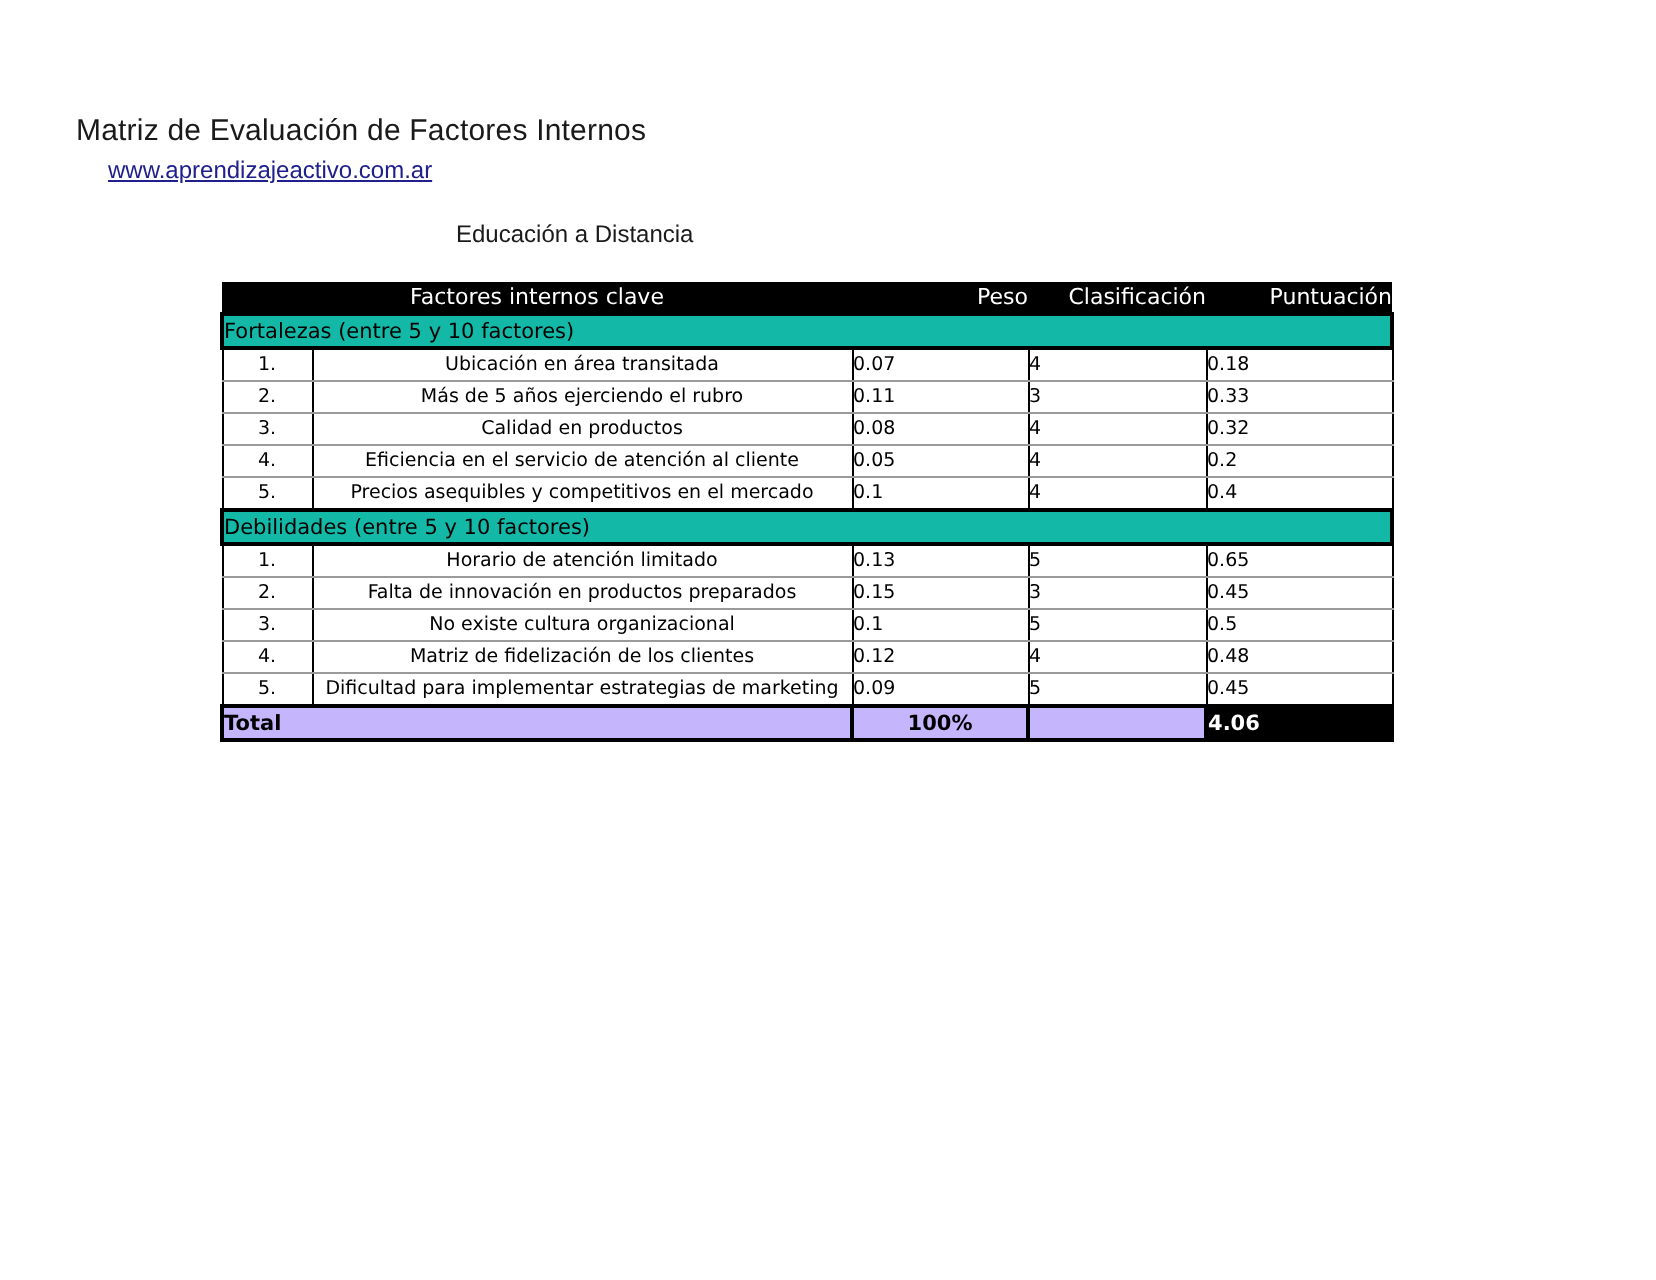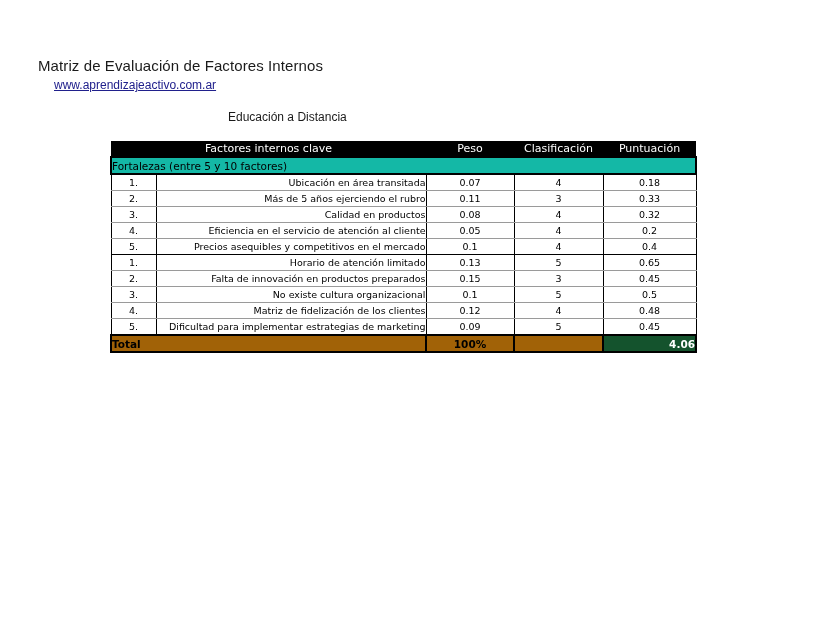--- a/index.html
+++ b/index.html
@@ -69,21 +69,21 @@
     overflow: hidden;
     white-space: nowrap;
   }
 
   
   tr.head-row td {
     background: #000000;
     color: #ffffff;
     height: 36px;
     font-size: 11px;
-    text-align: center;
+    text-align: right;
     border: none;
   }
   tr.head-row td.head-factors {
     text-align: center;
   }
 
   
   tr.section-row td {
     border-top: 2px solid #000000;
     border-bottom: 2px solid #000000;
@@ -101,54 +101,53 @@
     border-left: 1px solid #000000;
     border-right: 1px solid #000000;
     border-bottom: 1px solid #9a9a9a;
     background: #ffffff;
   }
   tr.data-row td.c-num {
     text-align: center;
     width: 45px;
   }
   tr.data-row td.c-factor {
-    text-align: right;
+    text-align: center;
     padding-left: 3px;
   }
   tr.data-row td.c-val {
-    text-align: center;
   }
   tr.data-row.last-of-block td {
     border-bottom: 1px solid #000000;
   }
 
   
   tr.total-row td {
     border-top: 2px solid #000000;
     border-bottom: 2px solid #000000;
     border-left: 2px solid #000000;
     border-right: 2px solid #000000;
     height: 16px;
     font-weight: bold;
     font-size: 10.5px;
-    background: #a16207;
+    background: #c4b5fd;
   }
   tr.total-row td.total-label {
     text-align: left;
     padding-left: 3px;
   }
   tr.total-row td.total-peso {
     text-align: center;
   }
   tr.total-row td.total-clasif {
     text-align: center;
   }
   tr.total-row td.total-punt {
-    text-align: right;
-    background: #14532d;
+    text-align: left;
+    background: #000000;
     color: #ffffff;
   }
 
   col.col-num   { width: 45px; }
   col.col-fact  { width: 270px; }
   col.col-peso  { width: 88px; }
   col.col-clas  { width: 89px; }
   col.col-punt  { width: 93px; }
 </style>
 </head>
@@ -208,20 +207,23 @@
       <td class="c-val">0.2</td>
     </tr>
     <tr class="data-row last-of-block">
       <td class="c-num">5.</td>
       <td class="c-factor">Precios asequibles y competitivos en el mercado</td>
       <td class="c-val">0.1</td>
       <td class="c-val">4</td>
       <td class="c-val">0.4</td>
     </tr>
 
+    <tr class="section-row">
+      <td colspan="5">Debilidades (entre 5 y 10 factores)</td>
+    </tr>
 
     <tr class="data-row">
       <td class="c-num">1.</td>
       <td class="c-factor">Horario de atención limitado</td>
       <td class="c-val">0.13</td>
       <td class="c-val">5</td>
       <td class="c-val">0.65</td>
     </tr>
     <tr class="data-row">
       <td class="c-num">2.</td>

